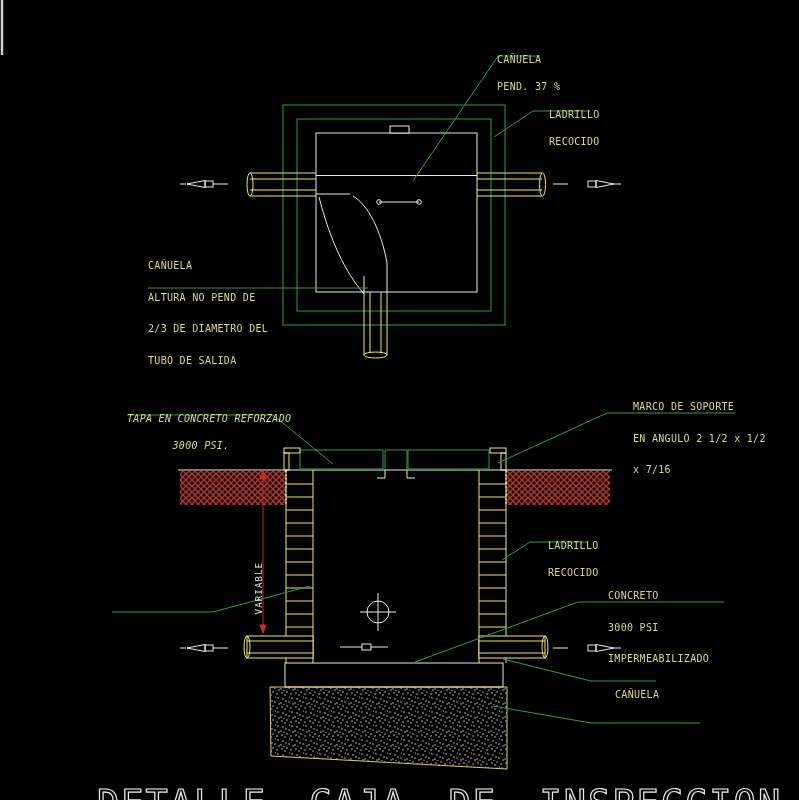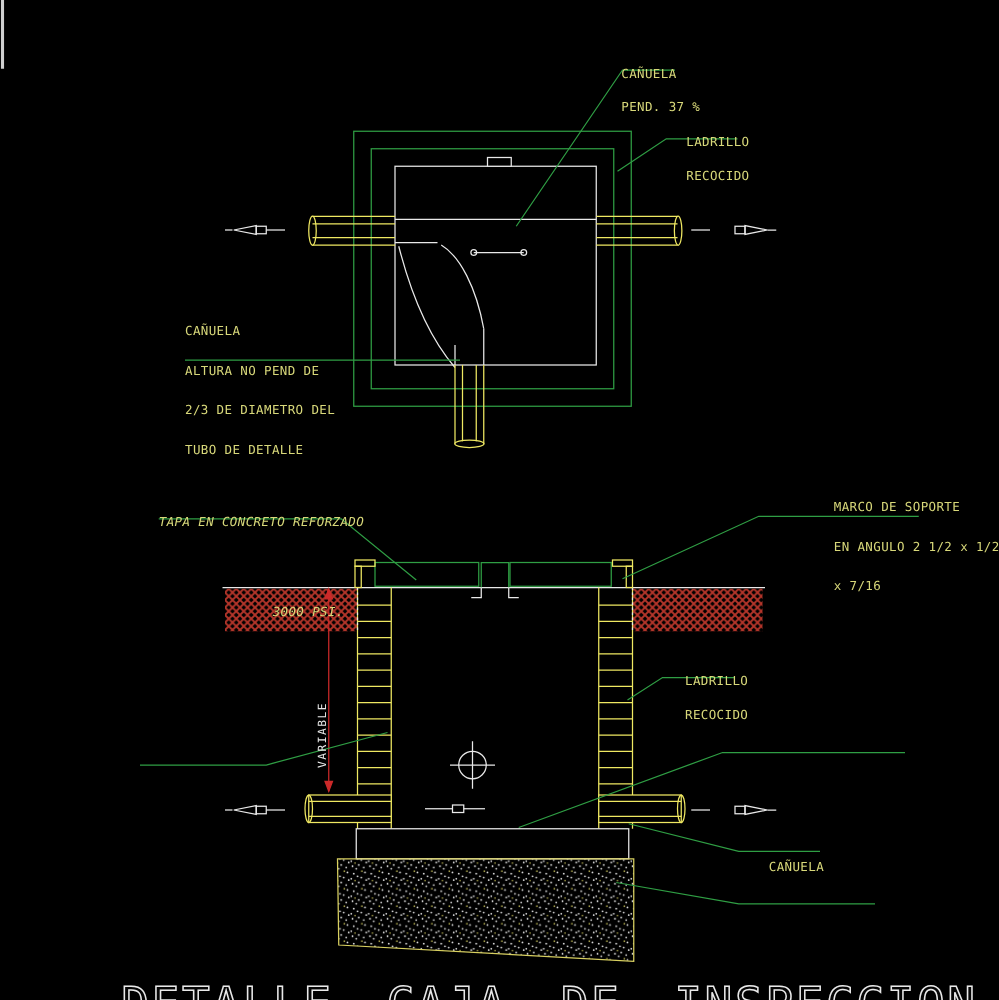--- a/index.html
+++ b/index.html
@@ -4,21 +4,21 @@
 <style>
   html,body{margin:0;padding:0;background:#000;}
   #stage{position:relative;width:799px;height:800px;background:#000;overflow:hidden;
          font-family:"DejaVu Sans Mono",monospace;}
   svg{position:absolute;left:0;top:0;}
   .lbl{position:absolute;font-size:10px;line-height:10.5px;letter-spacing:.3px;
        color:#d8d87a;white-space:pre;}
   .lbl span{display:block;}
   .lbl.tight{line-height:9px;}
   #lbl-tapa{width:148px;font-style:italic;}
-  #lbl-tapa .r{text-align:right;margin-top:45px;}
+  #lbl-tapa .r{text-align:center;}
   #lbl-panete .ind{padding-left:7px;}
   #lbl-variable{left:213px;top:567px;width:82px;text-align:center;color:#e9e9e9;
        font-size:9px;letter-spacing:1.2px;transform:rotate(-90deg);}
   #title{position:absolute;left:97px;top:782px;font-size:37px;letter-spacing:2px;
        word-spacing:18px;color:#050505;-webkit-text-stroke:1.2px #e9e9e9;white-space:pre;}
 </style>
 </head>
 <body>
 
 <div id="stage">
@@ -226,39 +226,44 @@
 
 <div class="lbl tight" id="lbl-ladrillo-plan" style="left:549px;top:92px;">
   <span>LADRILLO</span>
   <span>RECOCIDO</span>
 </div>
 
 <div class="lbl" id="lbl-canuela-altura" style="left:148px;top:240px;">
   <span>CAÑUELA</span>
   <span>ALTURA NO PEND DE</span>
   <span>2/3 DE DIAMETRO DEL</span>
-  <span>TUBO DE DETALLE</span>
+  <span>TUBO DE SALIDA</span>
 </div>
 
 <div class="lbl tight" id="lbl-tapa" style="left:127px;top:396px;">
   <span>TAPA EN CONCRETO REFORZADO</span>
   <span class="r">3000 PSI.</span>
 </div>
 
-<div class="lbl" id="lbl-marco" style="left:667px;top:381px;">
+<div class="lbl" id="lbl-marco" style="left:633px;top:381px;">
   <span>MARCO DE SOPORTE</span>
   <span>EN ANGULO 2 1/2 x 1/2</span>
   <span>x 7/16</span>
 </div>
 
 <div class="lbl tight" id="lbl-ladrillo-sec" style="left:548px;top:523px;">
   <span>LADRILLO</span>
   <span>RECOCIDO</span>
 </div>
 
+<div class="lbl" id="lbl-concreto" style="left:608px;top:570px;">
+  <span>CONCRETO</span>
+  <span>3000 PSI</span>
+  <span>IMPERMEABILIZADO</span>
+</div>
 
 <div class="lbl" id="lbl-canuela-sec" style="left:615px;top:669px;">
   <span>CAÑUELA</span>
 </div>
 
 
 
 <div class="lbl" id="lbl-variable">
   <span>VARIABLE</span>
 </div>

